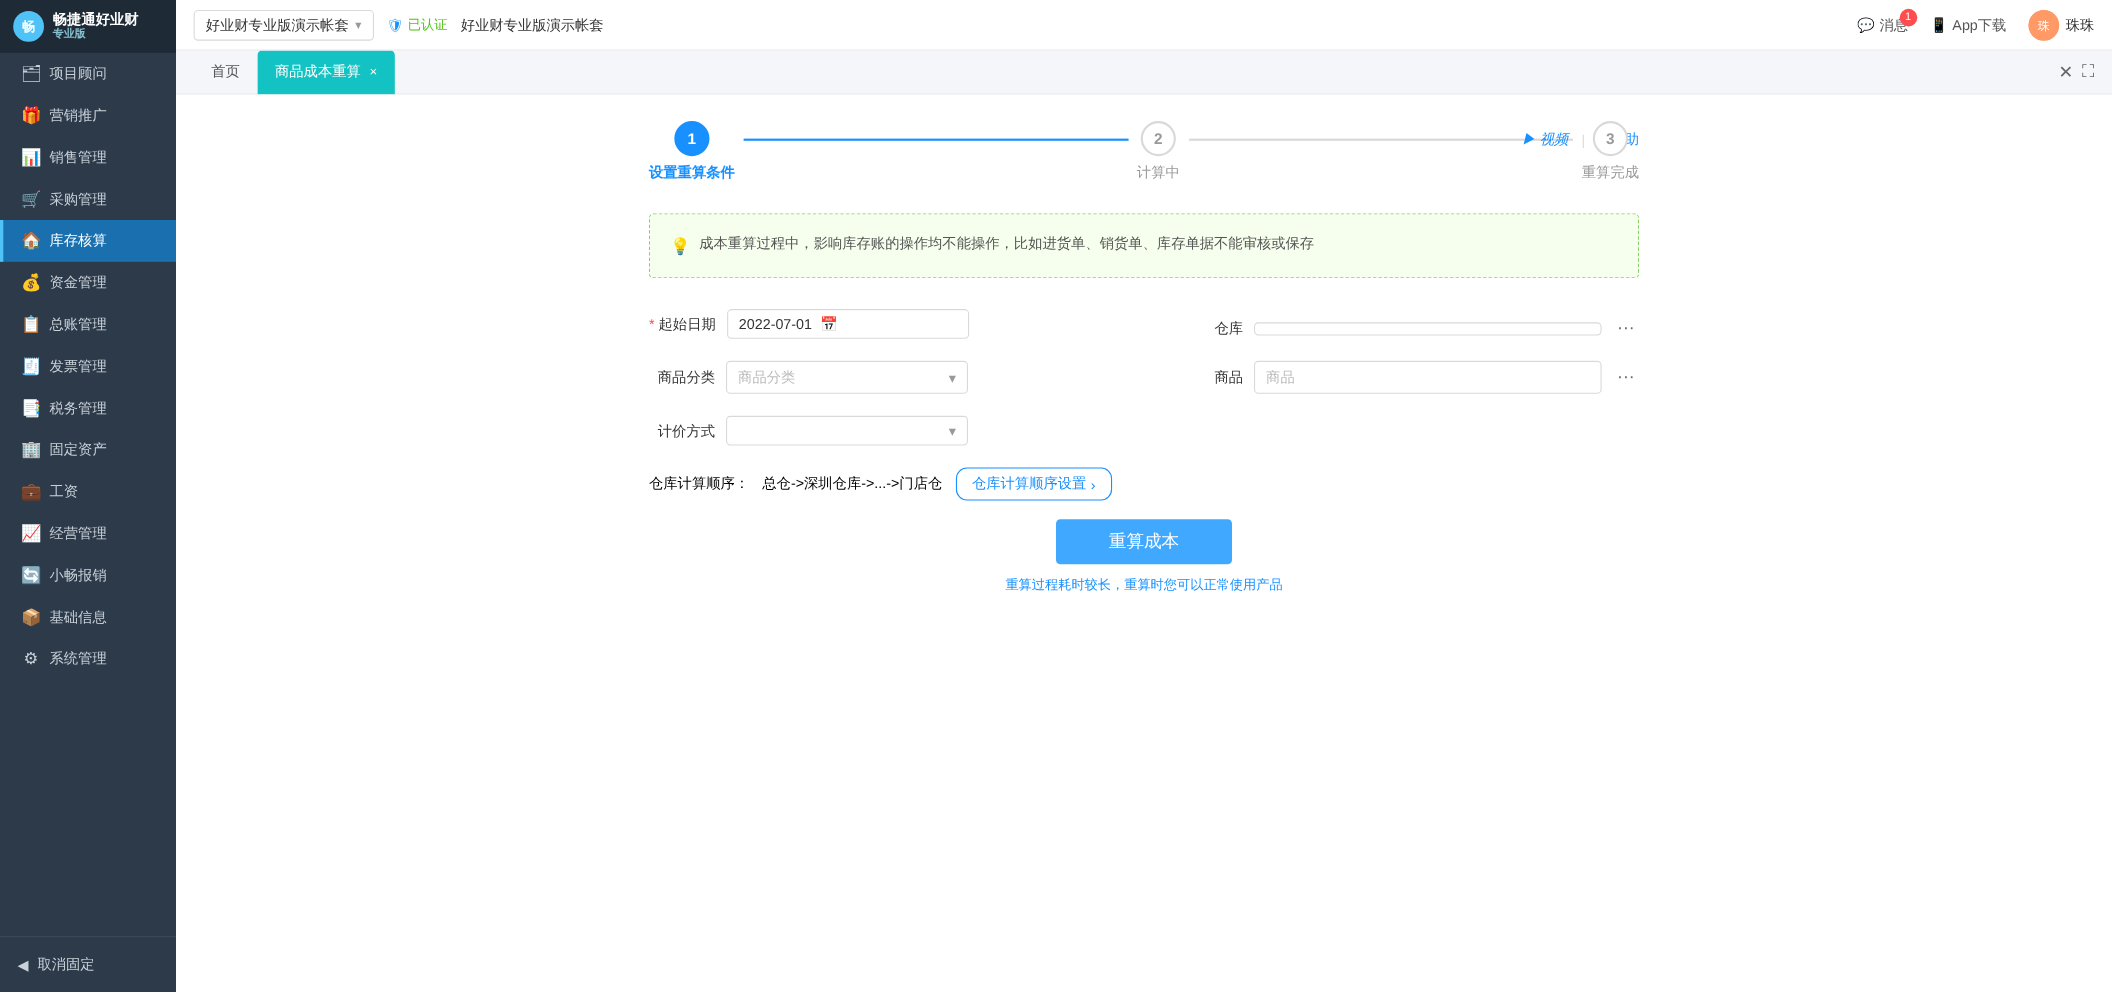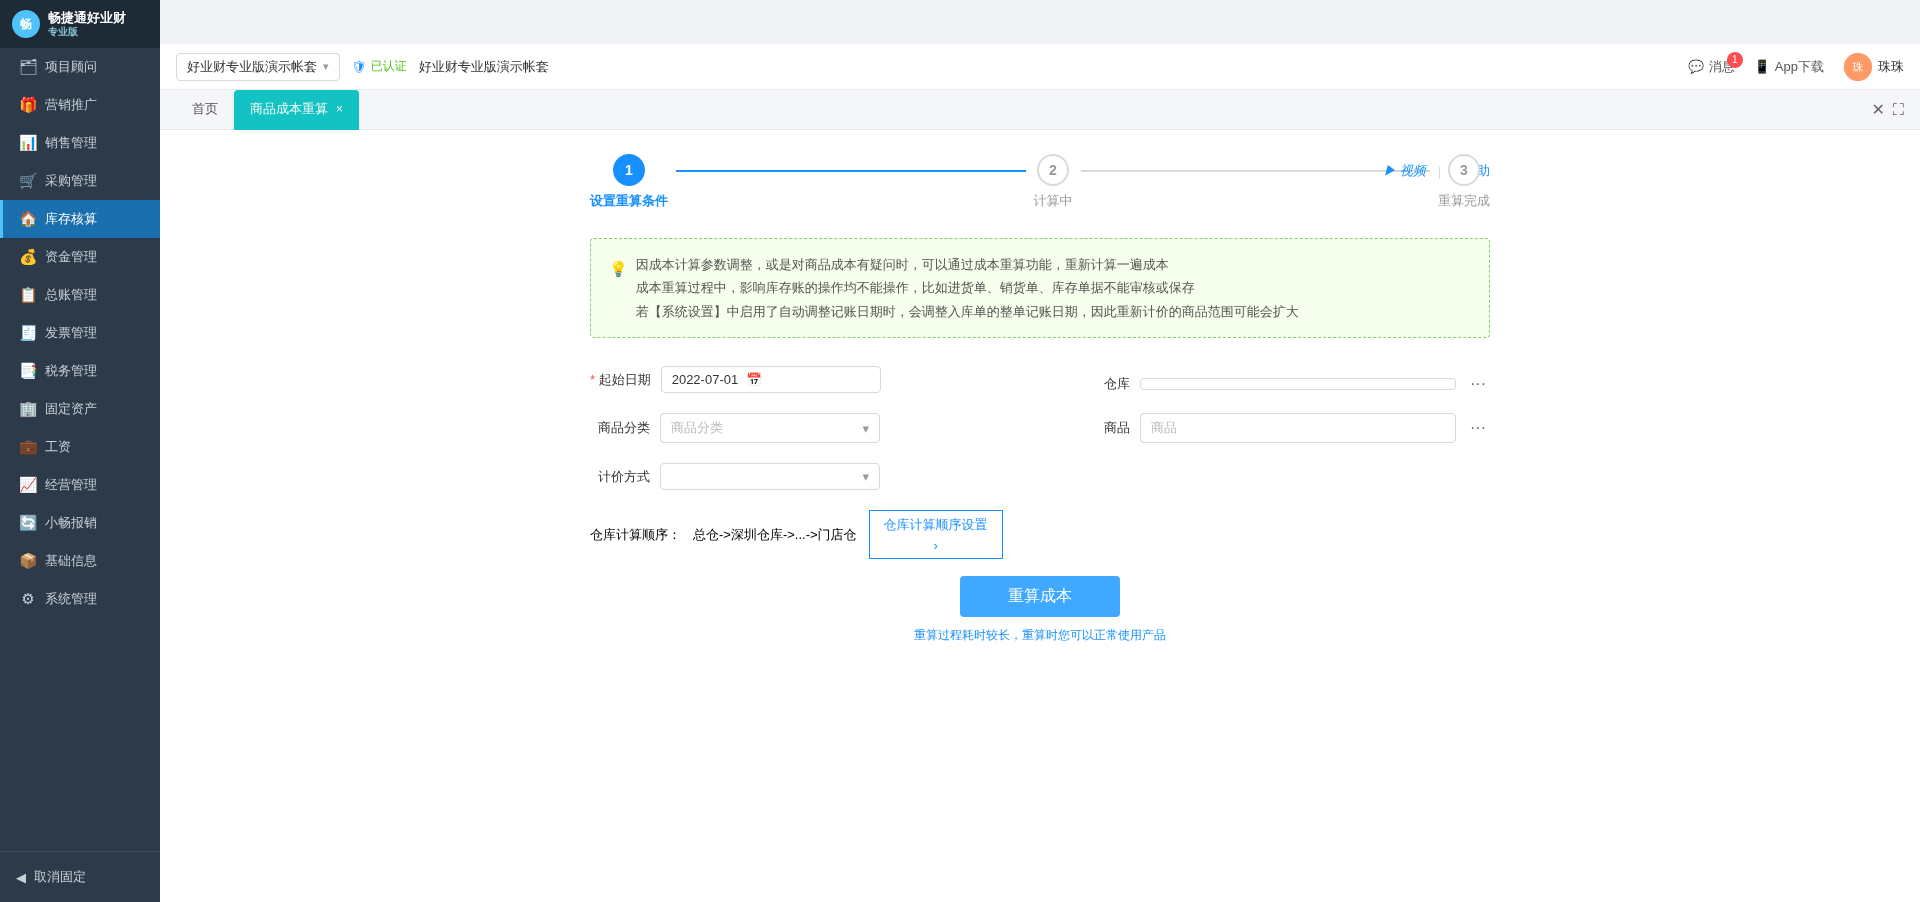--- a/index.html
+++ b/index.html
@@ -74,21 +74,20 @@
     
     .topbar {
       background: #fff;
       height: 46px;
       display: flex;
       align-items: center;
       padding: 0 16px;
       border-bottom: 1px solid #e8e8e8;
       flex-shrink: 0;
       gap: 12px;
-      margin-top: 44px;
     }
     .topbar-account {
       display: flex; align-items: center; gap: 6px;
       border: 1px solid #d9d9d9; border-radius: 4px;
       padding: 4px 10px; font-size: 13px; color: #333; cursor: pointer;
       background: #fff;
     }
     .topbar-account .chevron { color: #999; font-size: 11px; }
     .topbar-verified {
       display: flex; align-items: center; gap: 4px;
@@ -273,25 +272,25 @@
       display: flex;
       align-items: center;
       gap: 12px;
       margin-bottom: 17px;
       font-size: 13px;
     }
     .warehouse-btn {
       background: #fff;
       border: 1px solid #1890ff;
       color: #1890ff;
-      border-radius: 0;
+      border-radius: 10px;
       padding: 5px 14px;
       font-size: 13px;
       cursor: pointer;
-      display: flex; align-items: center; gap: 4px; flex-direction: column;
+      display: flex; align-items: center; gap: 4px;
     }
 
     
     .submit-area {
       display: flex;
       flex-direction: column;
       align-items: center;
       gap: 10px;
       margin-top: 10px;
     }
@@ -469,23 +468,21 @@
         <div class="steps-help">
           <span style="cursor:pointer; color:#1890ff; font-size:13px;font-style:italic;">▶ <span>视频</span></span>
           <span style="color:#ddd">|</span>
           <span style="cursor:pointer; color:#1890ff; font-size:13px;">? <span>帮助</span></span>
         </div>
       </div>
 
       <div class="notice-box">
         <span class="notice-icon">💡</span>
         <div>
-          <div>因成本计算参数调整，或是对商品成本有疑问时，可以通过成本重算功能，重新计算一遍成本</div>
           <div>成本重算过程中，影响库存账的操作均不能操作，比如进货单、销货单、库存单据不能审核或保存</div>
-          <div>若【系统设置】中启用了自动调整记账日期时，会调整入库单的整单记账日期，因此重新计价的商品范围可能会扩大</div>
         </div>
       </div>
 
       <div class="form-row">
         <div class="form-field">
           <label class="form-label required">起始日期</label>
           <div class="form-input">
             <span>2022-07-01</span>
             <span class="cal-icon">📅</span>
           </div>

